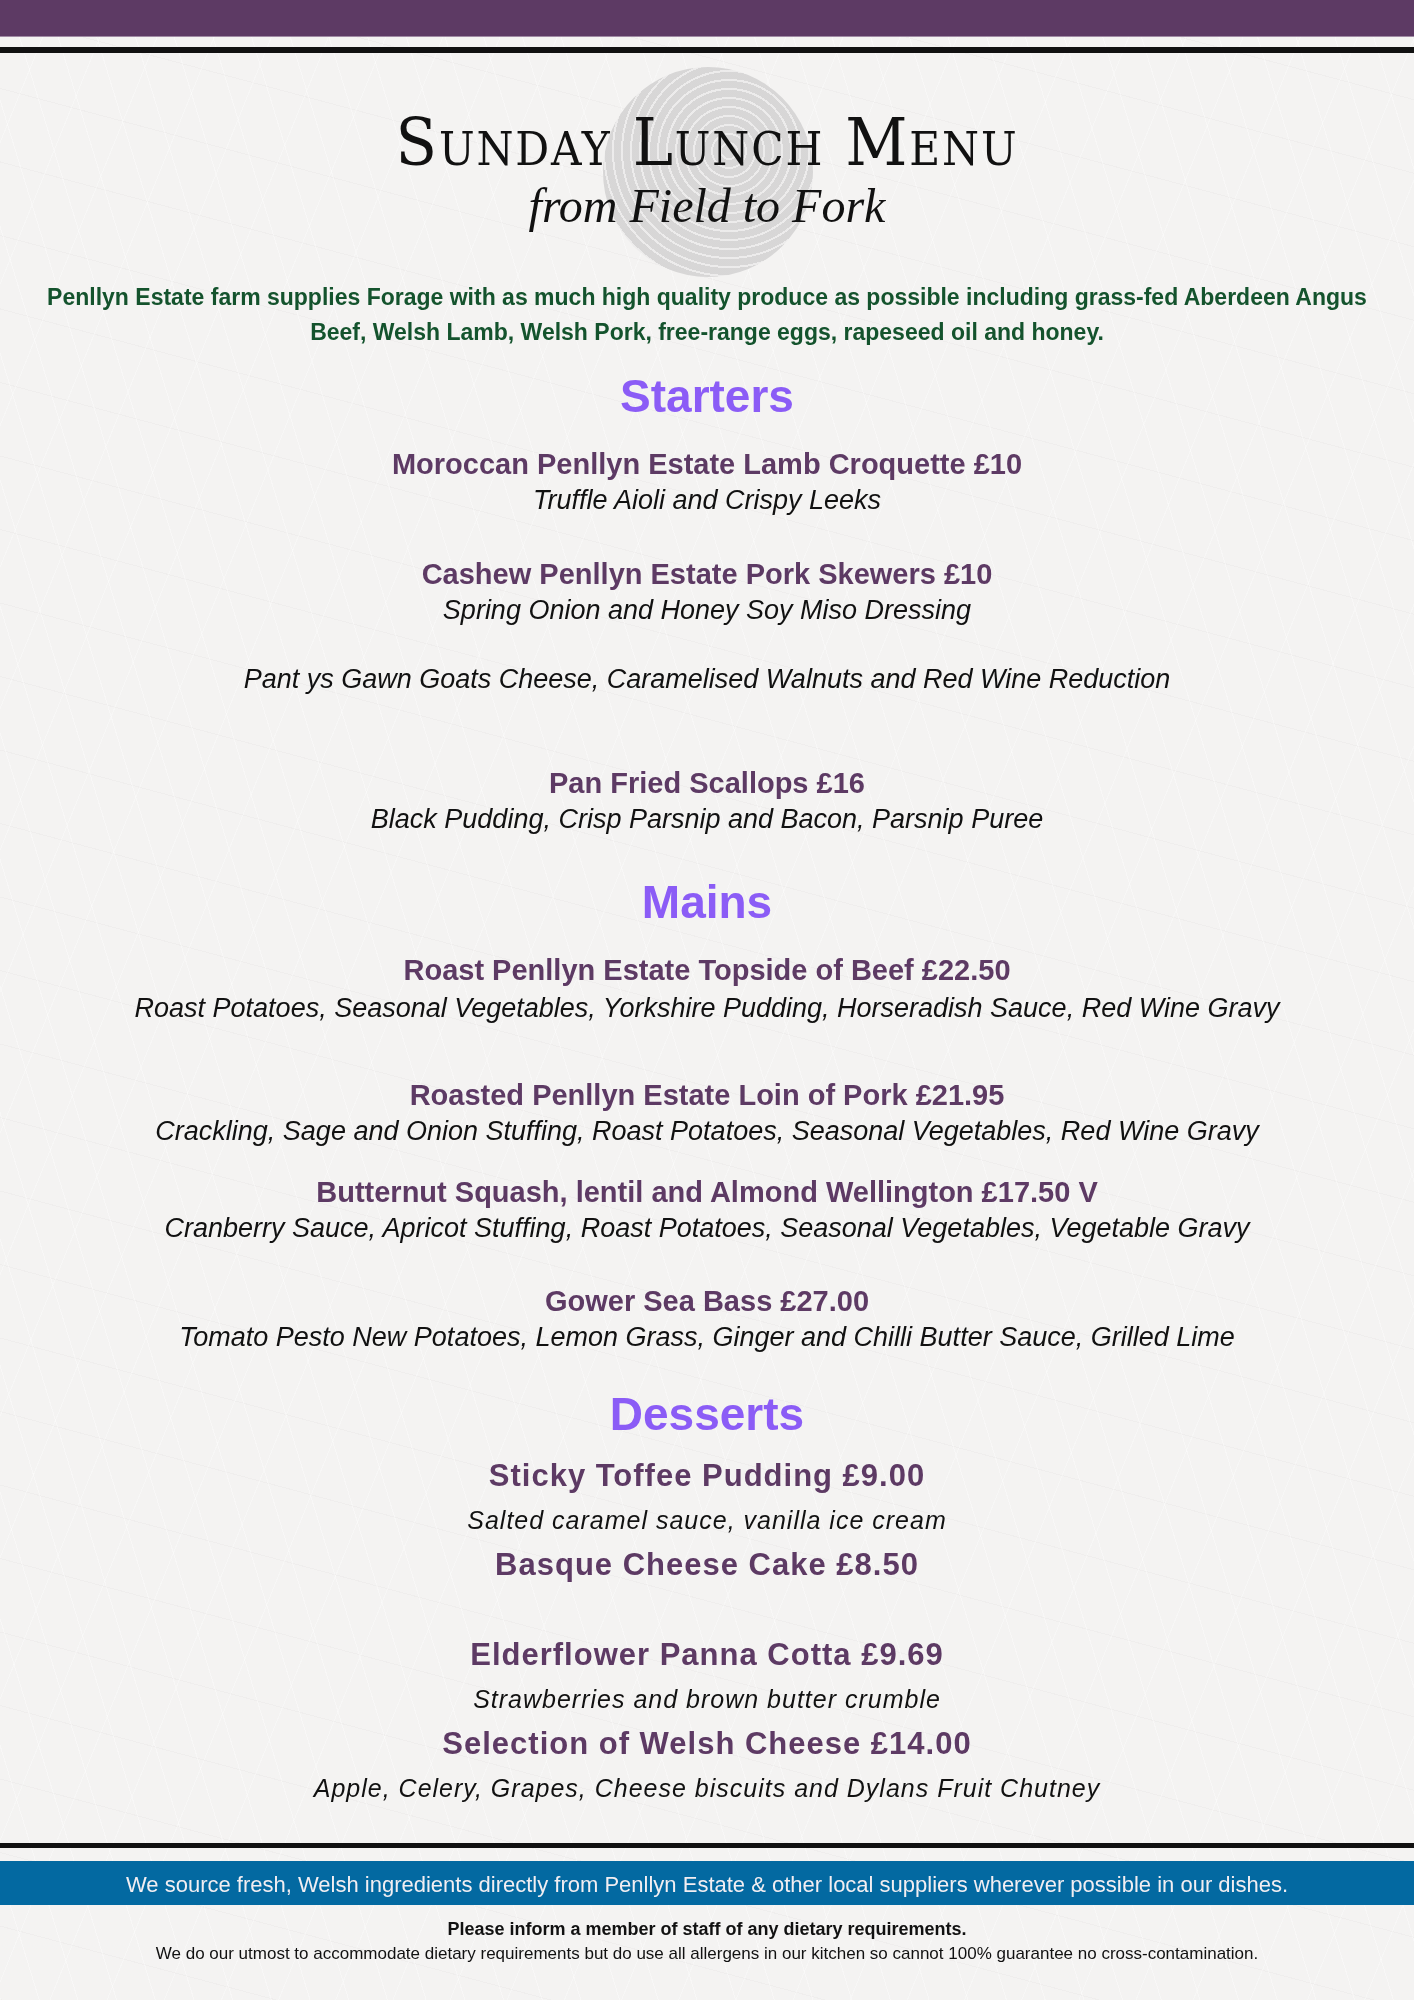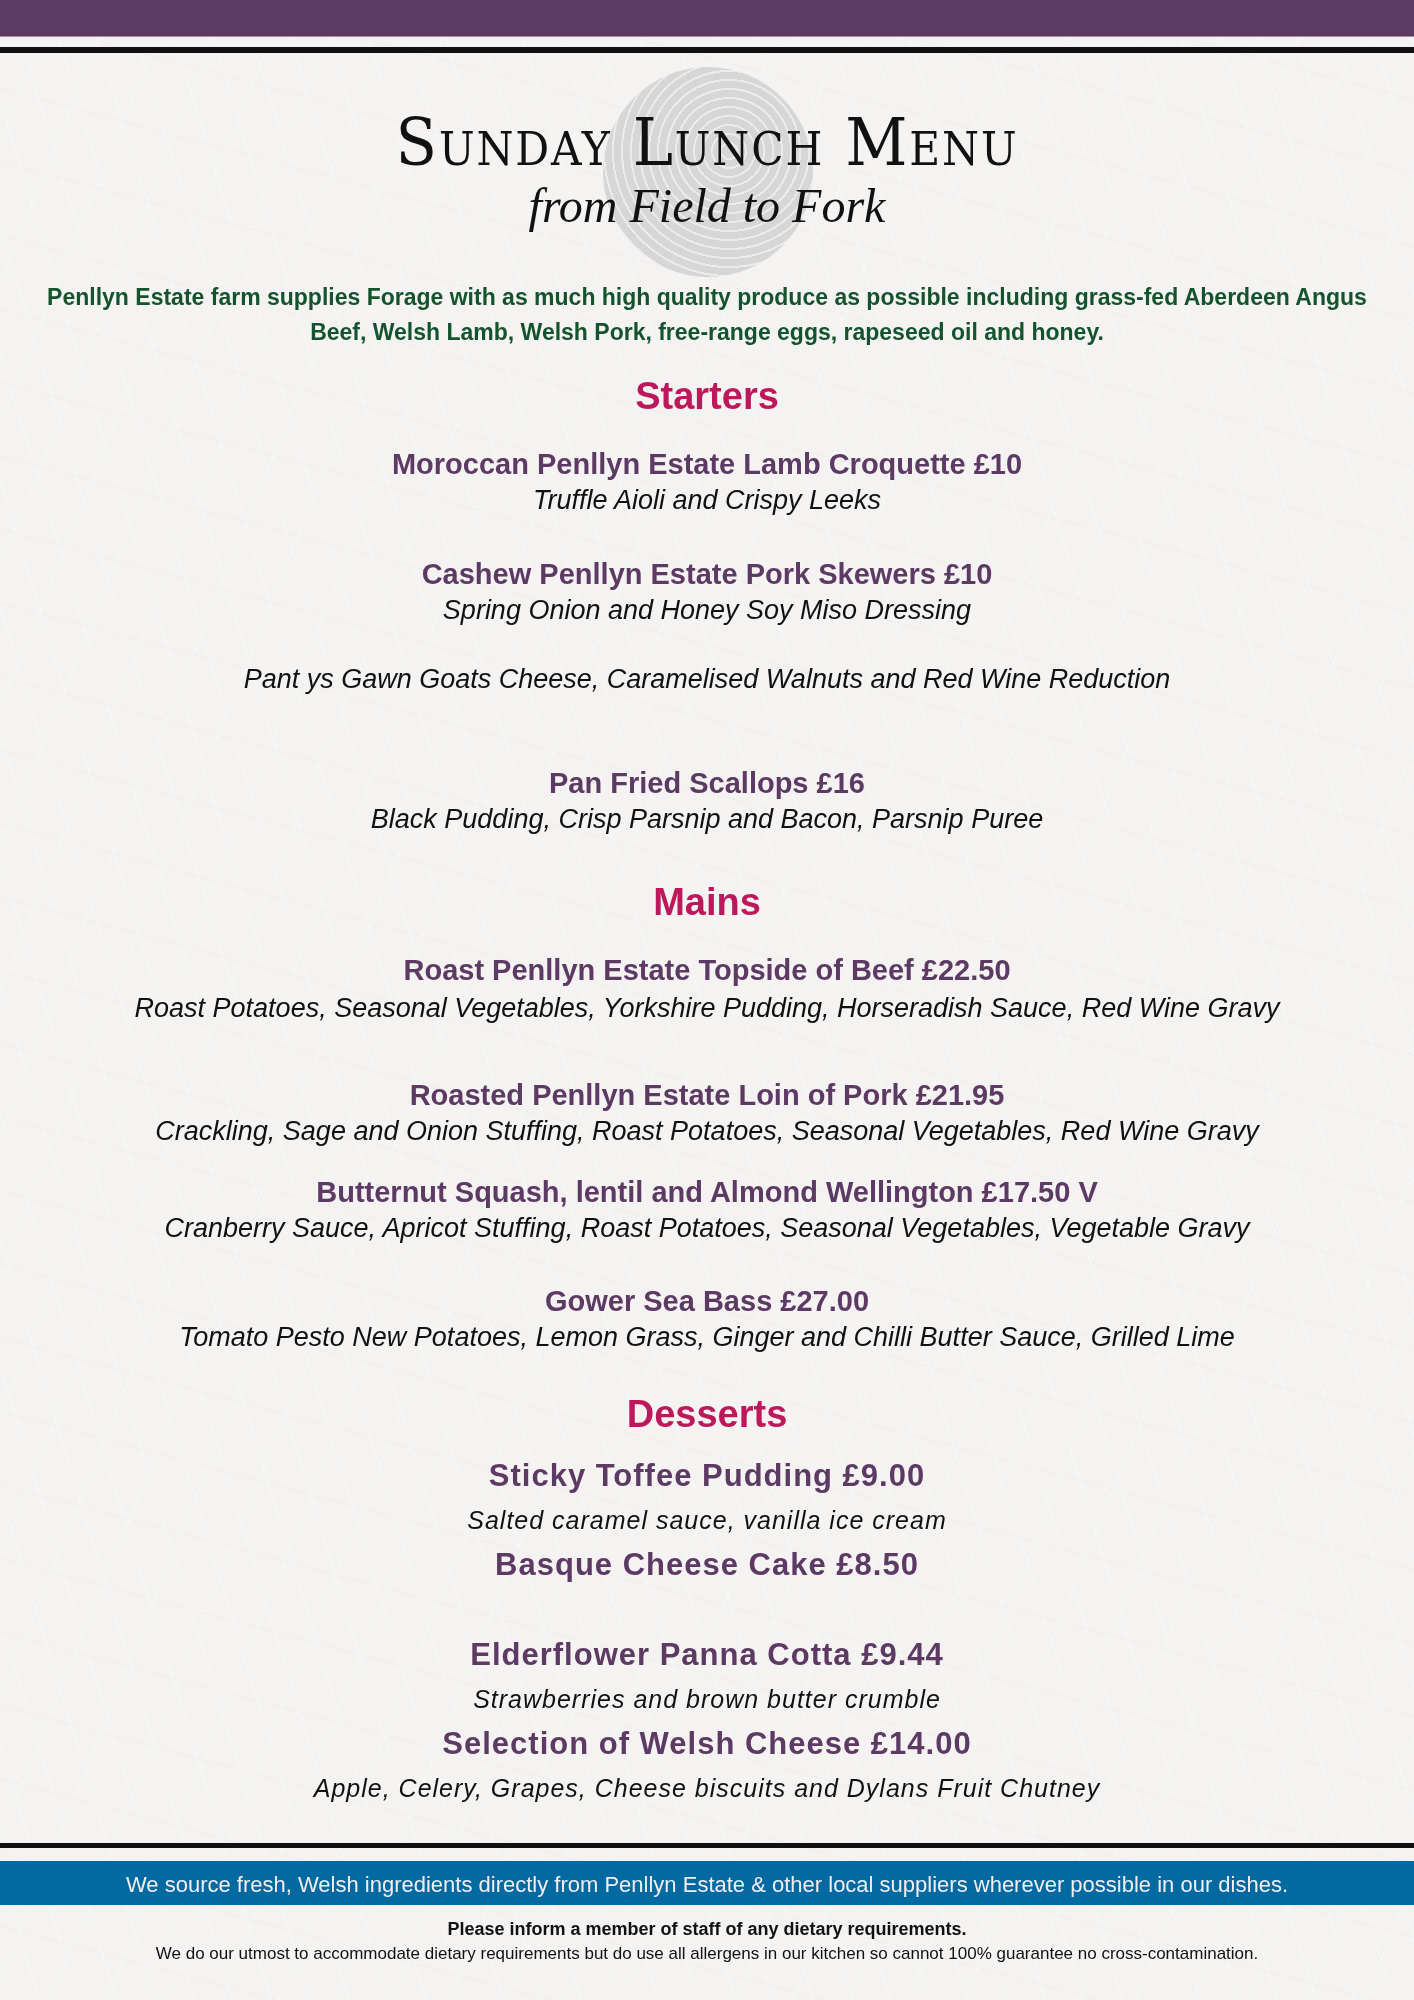--- a/index.html
+++ b/index.html
@@ -31,21 +31,21 @@
   }
   .subtitle {
     position: absolute; left: 0; top: 178px; width: 1414px; text-align: center;
     font-family: "Liberation Serif", serif; font-style: italic; font-size: 48px; color: #111; line-height: 56px;
   }
   .intro {
     position: absolute; left: 20px; top: 280px; width: 1374px; text-align: center;
     font-weight: bold; font-size: 23px; line-height: 35px; color: #14532d;
   }
   .menu { position: absolute; left: 0; width: 1414px; text-align: center; }
-  .section-title { font-weight: bold; font-size: 38px; color: #be185d; line-height: 46px; }
+  .section-title { font-weight: bold; font-size: 46px; color: #8b5cf6; line-height: 46px; }
   .item-name { font-weight: bold; font-size: 29px; color: #5d3a64; line-height: 36px; }
   .item-desc { font-style: italic; font-size: 27px; color: #111; line-height: 36px; }
   .dessert .item-name { font-size: 31px; letter-spacing: 1px; }
   .dessert .item-desc { font-size: 25px; letter-spacing: 1px; }
   .bottom-rule { position: absolute; left: 0; top: 1843px; width: 1414px; height: 5px; background: #111; }
   .bottom-band {
     position: absolute; left: 0; top: 1861px; width: 1414px; height: 44px; background: #0369a1;
     color: #f2eef2; font-size: 22px; line-height: 47px; text-align: center;
   }
   .notice { position: absolute; left: 0; top: 1916px; width: 1414px; text-align: center; font-weight: bold; font-size: 18px; line-height: 26px; color: #111; }
@@ -106,21 +106,21 @@
   <div class="section-title">Desserts</div>
 </div>
 <div class="menu dessert" style="top:1458px;">
   <div class="item-name">Sticky Toffee Pudding £9.00</div>
   <div class="item-desc" style="margin-top:8px;">Salted caramel sauce, vanilla ice cream</div>
 </div>
 <div class="menu dessert" style="top:1547px;">
   <div class="item-name">Basque Cheese Cake £8.50</div>
 </div>
 <div class="menu dessert" style="top:1637px;">
-  <div class="item-name">Elderflower Panna Cotta £9.44</div>
+  <div class="item-name">Elderflower Panna Cotta £9.69</div>
   <div class="item-desc" style="margin-top:8px;">Strawberries and brown butter crumble</div>
 </div>
 <div class="menu dessert" style="top:1726px;">
   <div class="item-name">Selection of Welsh Cheese £14.00</div>
   <div class="item-desc" style="margin-top:8px;">Apple, Celery, Grapes, Cheese biscuits and Dylans Fruit Chutney</div>
 </div>
 
 <div class="bottom-rule"></div>
 <div class="bottom-band">We source fresh, Welsh ingredients directly from Penllyn Estate &amp; other local suppliers wherever possible in our dishes.</div>
 <div class="notice">Please inform a member of staff of any dietary requirements.</div>

